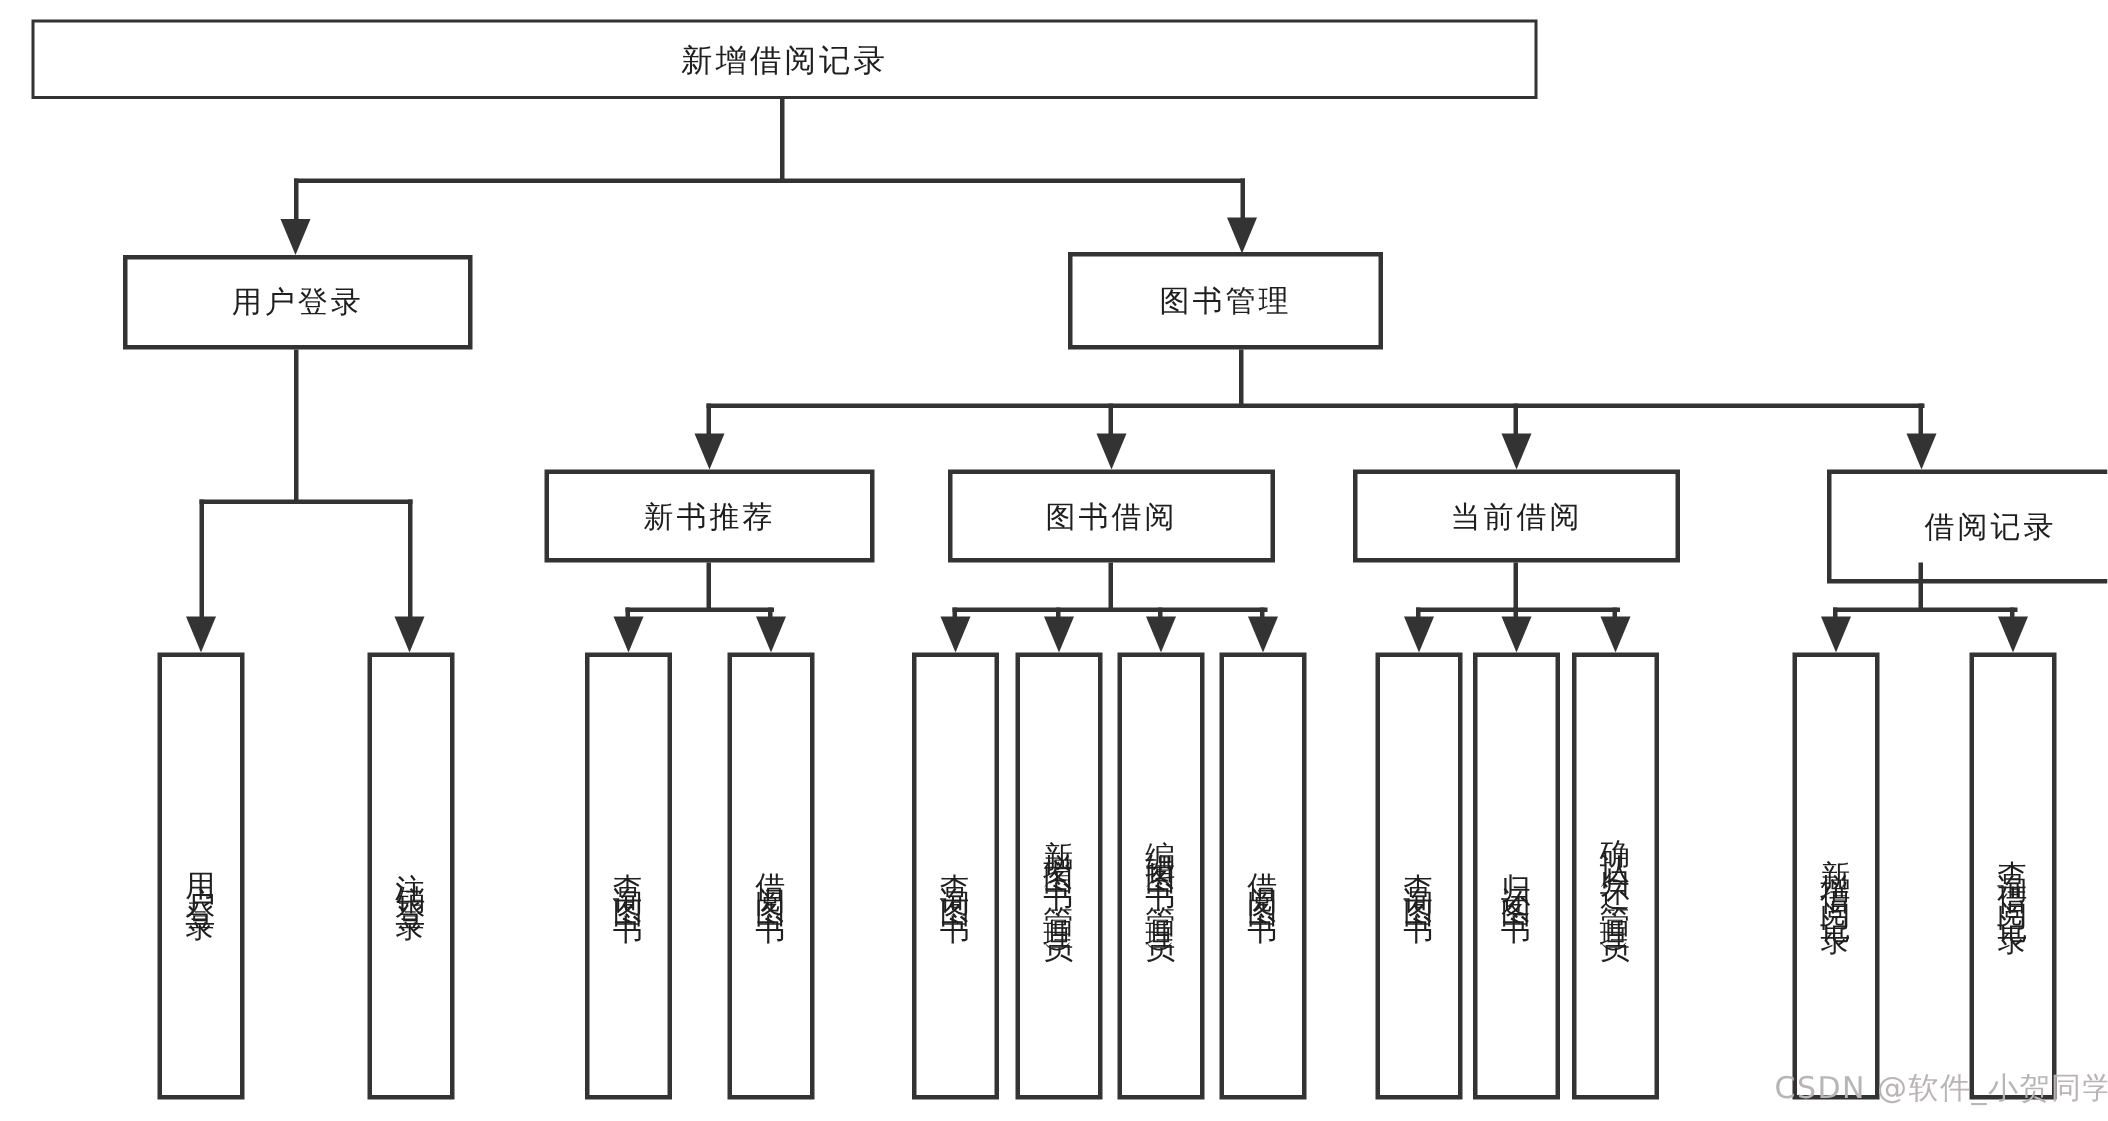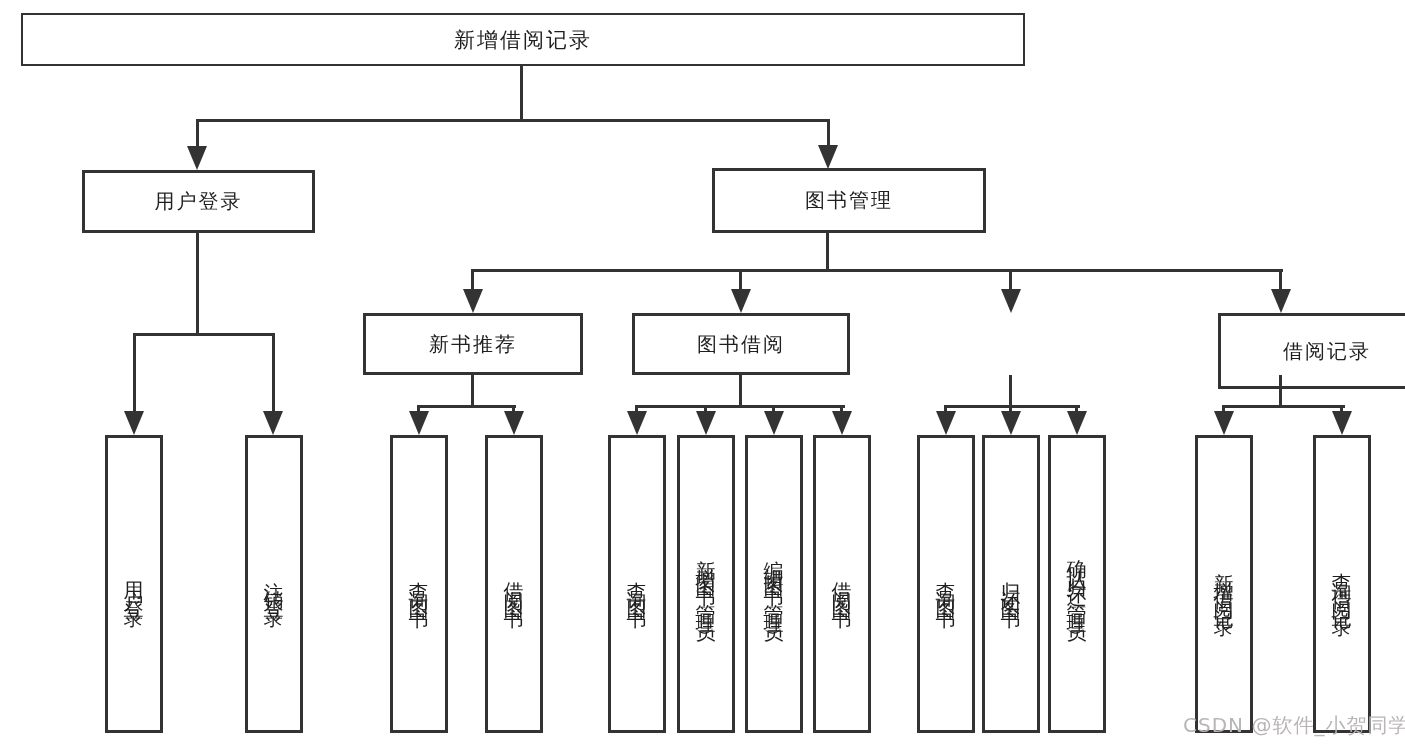--- a/index.html
+++ b/index.html
@@ -84,21 +84,21 @@
   <div class="vline" style="left:520px; top:66px; height:56px;"></div>
   <div class="hline" style="left:196px; top:119px; width:634px;"></div>
   <div class="vline" style="left:196px; top:119px; height:28px;"></div>
   <div class="arrow" style="left:187px; top:146px;"></div>
   <div class="vline" style="left:827px; top:119px; height:27px;"></div>
   <div class="arrow" style="left:818px; top:145px;"></div>
 
   <div class="box" style="left:82px; top:170px; width:233px; height:63px;">
     <span>用户登录</span>
   </div>
-  <div class="box" style="left:712px; top:168px; width:274px; height:65px;">
+  <div class="box" style="left:712px; top:168px; width:210px; height:65px;">
     <span>图书管理</span>
   </div>
 
   <div class="vline" style="left:196px; top:233px; height:103px;"></div>
   <div class="hline" style="left:133px; top:333px; width:142px;"></div>
   <div class="vline" style="left:133px; top:333px; height:80px;"></div>
   <div class="arrow" style="left:124px; top:411px;"></div>
   <div class="vline" style="left:272px; top:333px; height:80px;"></div>
   <div class="arrow" style="left:263px; top:411px;"></div>
 
@@ -112,20 +112,23 @@
   <div class="arrow" style="left:1001px; top:289px;"></div>
   <div class="vline" style="left:1279px; top:269px; height:22px;"></div>
   <div class="arrow" style="left:1271px; top:289px;"></div>
 
   <div class="box" style="left:632px; top:313px; width:218px; height:62px;">
     <span>图书借阅</span>
   </div>
   <div class="box" style="left:363px; top:313px; width:220px; height:62px;">
     <span>新书推荐</span>
   </div>
+  <div class="box" style="left:902px; top:313px; width:218px; height:62px;">
+    <span>当前借阅</span>
+  </div>
   <div class="box" style="left:1218px; top:313px; width:218px; height:76px;">
     <span>借阅记录</span>
   </div>
 
   <div class="vline" style="left:471px; top:375px; height:33px;"></div>
   <div class="hline" style="left:417px; top:405px; width:99px;"></div>
   <div class="vline" style="left:417px; top:405px; height:10px;"></div>
   <div class="arrow" style="left:409px; top:411px;"></div>
   <div class="vline" style="left:512px; top:405px; height:10px;"></div>
   <div class="arrow" style="left:504px; top:411px;"></div>

